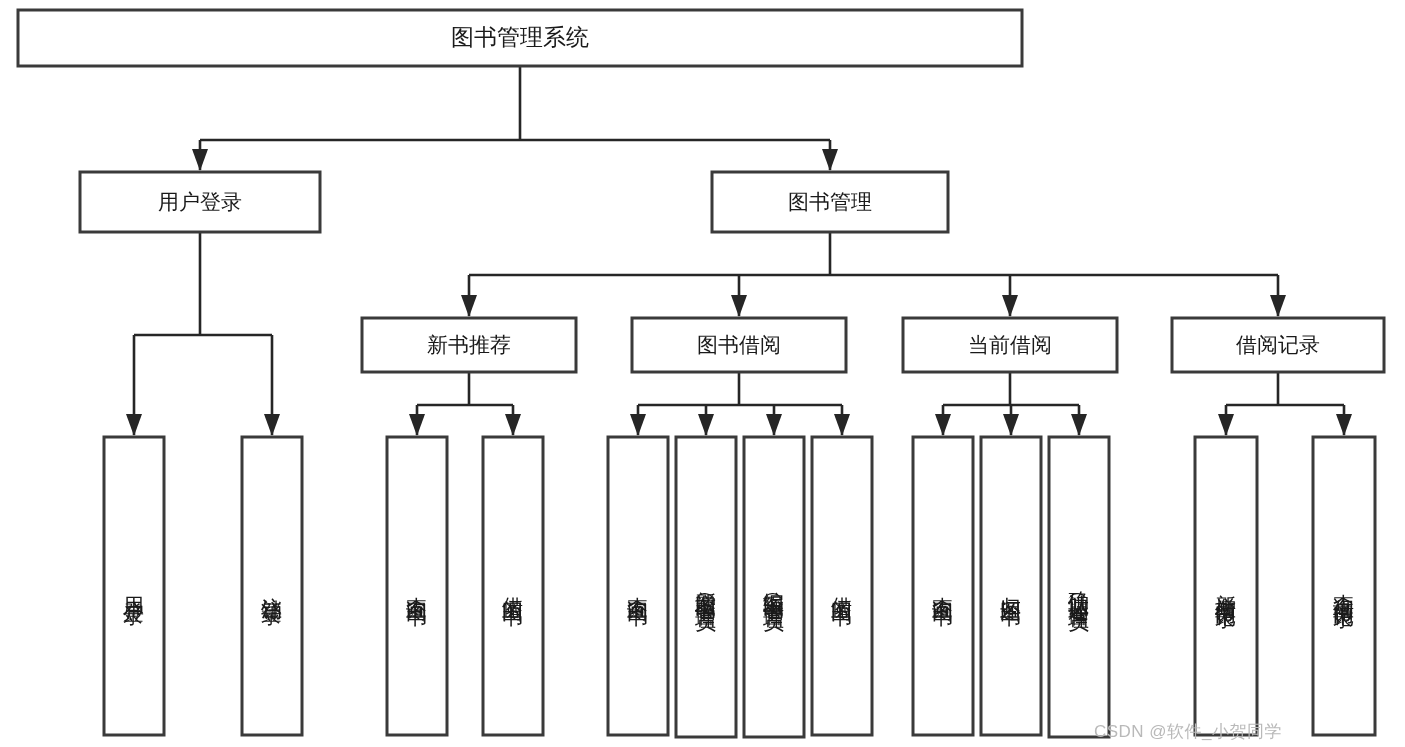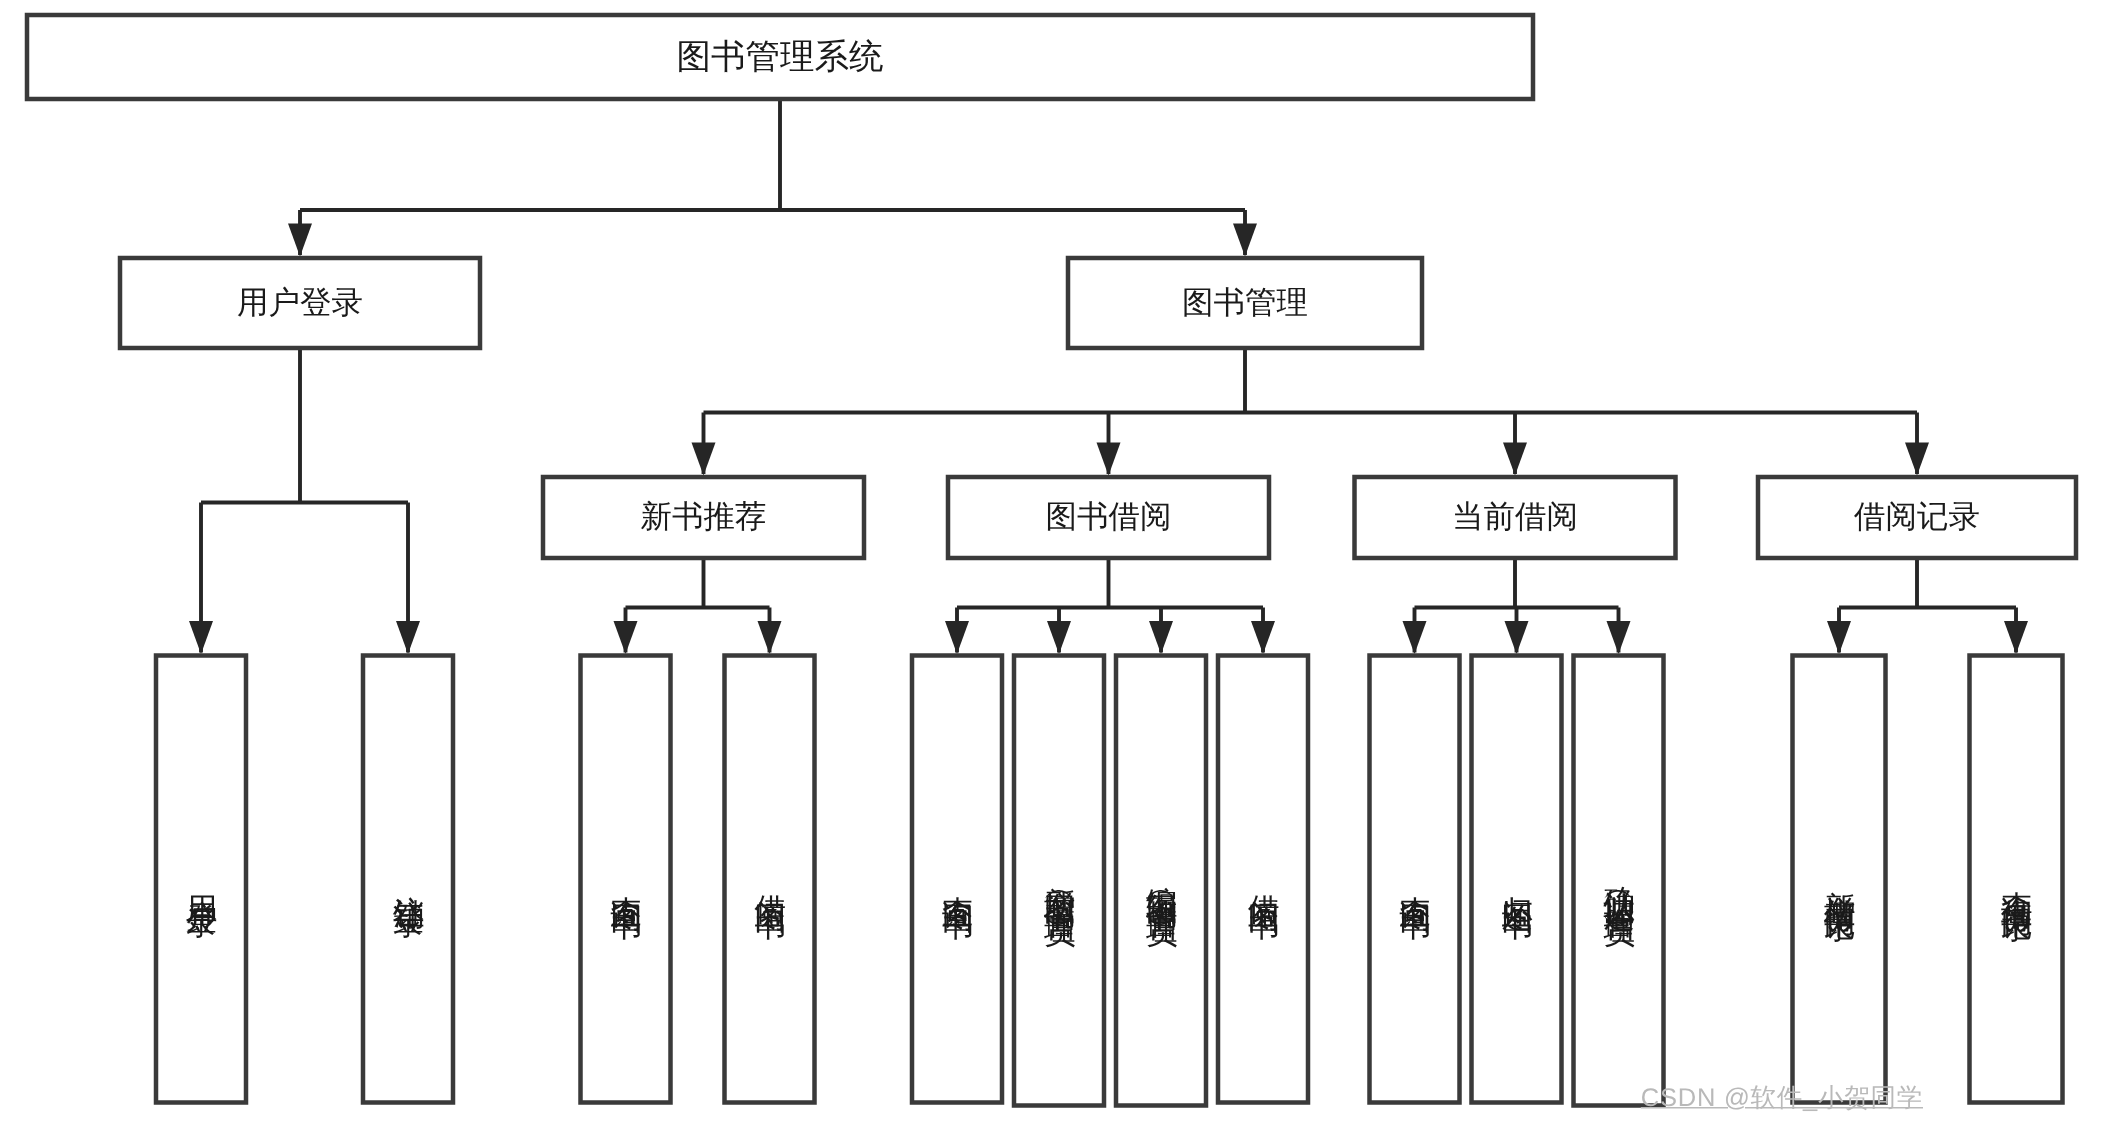--- a/index.html
+++ b/index.html
@@ -10,21 +10,21 @@
   .edge{stroke:#262626;stroke-width:2.6;fill:none;}
   .arrow-head{fill:#262626;stroke:none;}
   .node-label{font-family:"Liberation Sans","DejaVu Sans",sans-serif;fill:#1a1a1a;text-anchor:middle;dominant-baseline:middle;}
   .lvl0-label{font-size:23px;}
   .lvl1-label{font-size:21px;}
   .lvl2-label{font-size:21px;}
   .leaf-label-wrap{position:absolute;display:flex;align-items:center;justify-content:center;
     writing-mode:vertical-rl;text-orientation:upright;letter-spacing:3px;
     font-size:21px;color:#1a1a1a;line-height:1.0;white-space:nowrap;pointer-events:none;}
   .watermark{position:absolute;right:8px;bottom:4px;font-size:17px;color:#b9b9b9;
-    font-family:"Liberation Sans","DejaVu Sans",sans-serif;letter-spacing:.5px;text-decoration:underline;}
+    font-family:"Liberation Sans","DejaVu Sans",sans-serif;letter-spacing:.5px;}
 </style>
 </head>
 <body>
 
 <div id="diagram-root">
 
   <svg id="diagram-svg" width="1405" height="747" viewBox="0 0 1405 747">
     <defs></defs>
     <g id="edges-layer">
         <line x1="520" y1="66" x2="520" y2="140" class="edge"></line>

